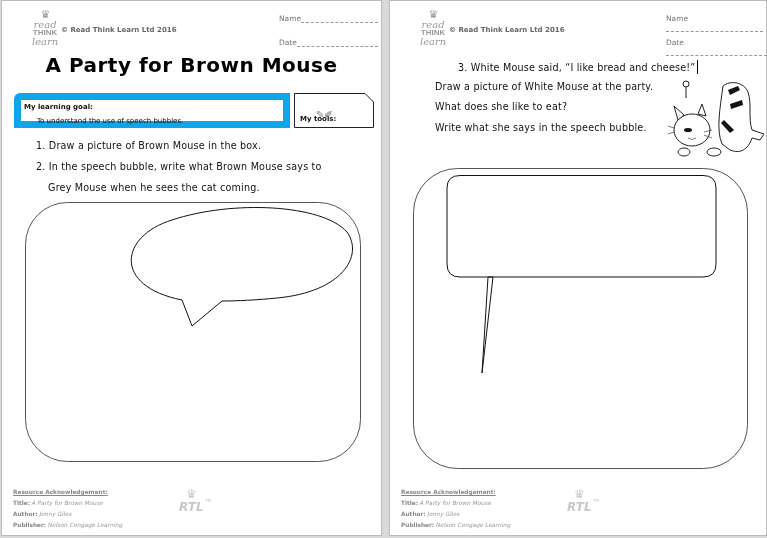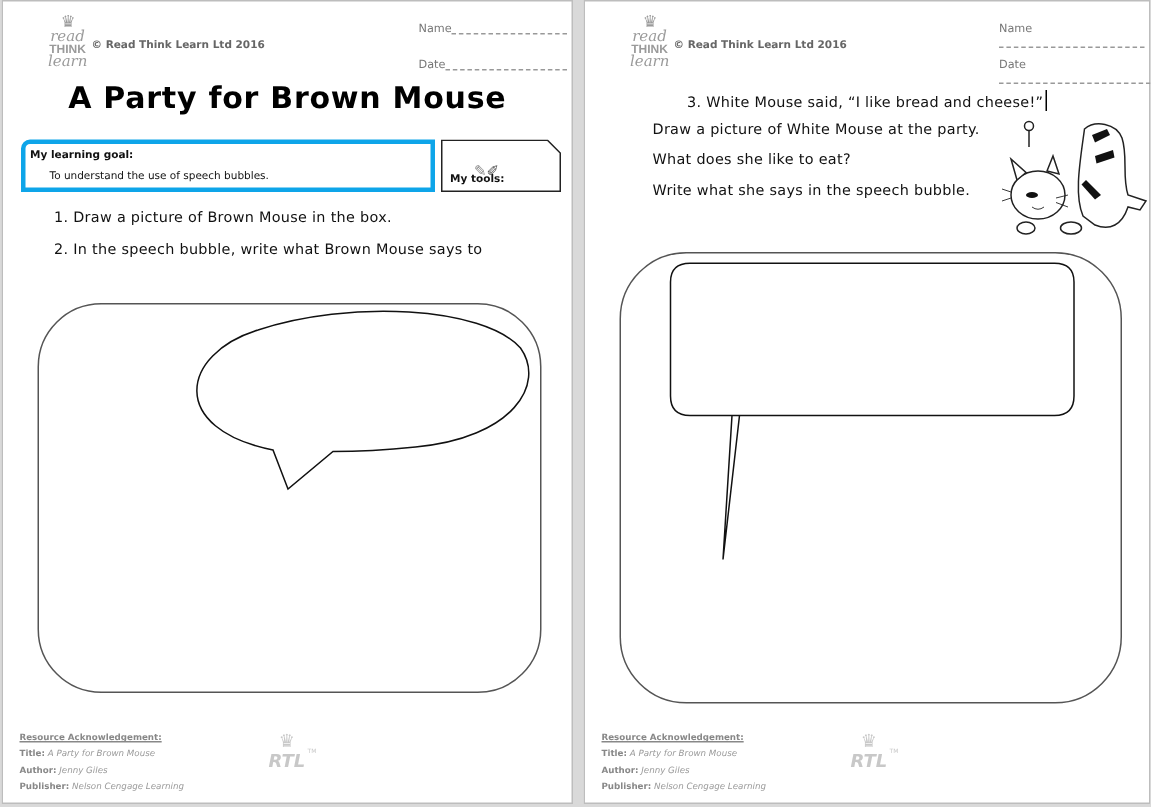--- a/index.html
+++ b/index.html
@@ -24,21 +24,21 @@
   .field { position:absolute; font-size:7.5px; font-weight:normal; color:#777;padding-left:32px; }
   .field .line { display:inline-block; border-bottom:1px dashed #999; height:8px; vertical-align:bottom; }
 
   .title {
     position:absolute; top:52px; left:0; width:100%; text-align:center;
     font-family:"DejaVu Sans", sans-serif; font-weight:bold; font-size:20px; letter-spacing:0.5px; color:#000;
   }
 
   .goal-box {
     position:absolute; top:92px; left:12px; width:276px; height:35px;
-    border:3px solid #0ea5e9; box-sizing:border-box; border-top-left-radius:6px;
+    border:7px solid #0ea5e9; box-sizing:border-box; border-top-left-radius:6px;
   }
   .goal-box .lbl { position:absolute; left:3px; top:3px; font-size:7px; font-weight:bold; }
   .goal-box .txt { position:absolute; left:16px; top:17px; font-size:7px; }
   .tools-box {
     position:absolute; top:92px; left:292px; width:80px; height:35px;
   }
   .tools-box svg { position:absolute; left:0; top:0; }
   .tools-box .lbl { position:absolute; left:6px; top:4px; font-size:7px; font-weight:bold;margin-top:18px; }
   .tools-box .ico { position:absolute; left:22px; top:16px; font-size:10px; color:#888; }
 
@@ -91,20 +91,21 @@
   </div>
 
   <div class="instr" style="left:34px; top:139px;">
     <span>1.</span>
     <span>Draw a picture of Brown Mouse in the box.</span>
   </div>
   <div class="instr" style="left:34px; top:160px;">
     <span>2.</span>
     <span>In the speech bubble, write what Brown Mouse says to</span>
   </div>
+  <div class="instr" style="left:46px; top:181px;">Grey Mouse when he sees the cat coming.</div>
 
   <svg class="draw-box" style="left:0; top:195px;" width="381" height="290">
     <rect x="23.5" y="6.5" width="335" height="259" rx="42" ry="42" fill="none" stroke="#555" stroke-width="1"></rect>
     <path d="M180,104 C110,90 118,40 170,24 C230,4 320,8 345,36 C362,60 340,96 275,102 C255,104 235,105 220,105 L190,130 Z" fill="#fff" stroke="#111" stroke-width="1"></path>
   </svg>
 
   <div class="ack">
     <div class="h">Resource Acknowledgement:</div>
     <div><b>Title:</b> <i>A Party for Brown Mouse</i></div>
     <div><b>Author:</b> <i>Jenny Giles</i></div>

